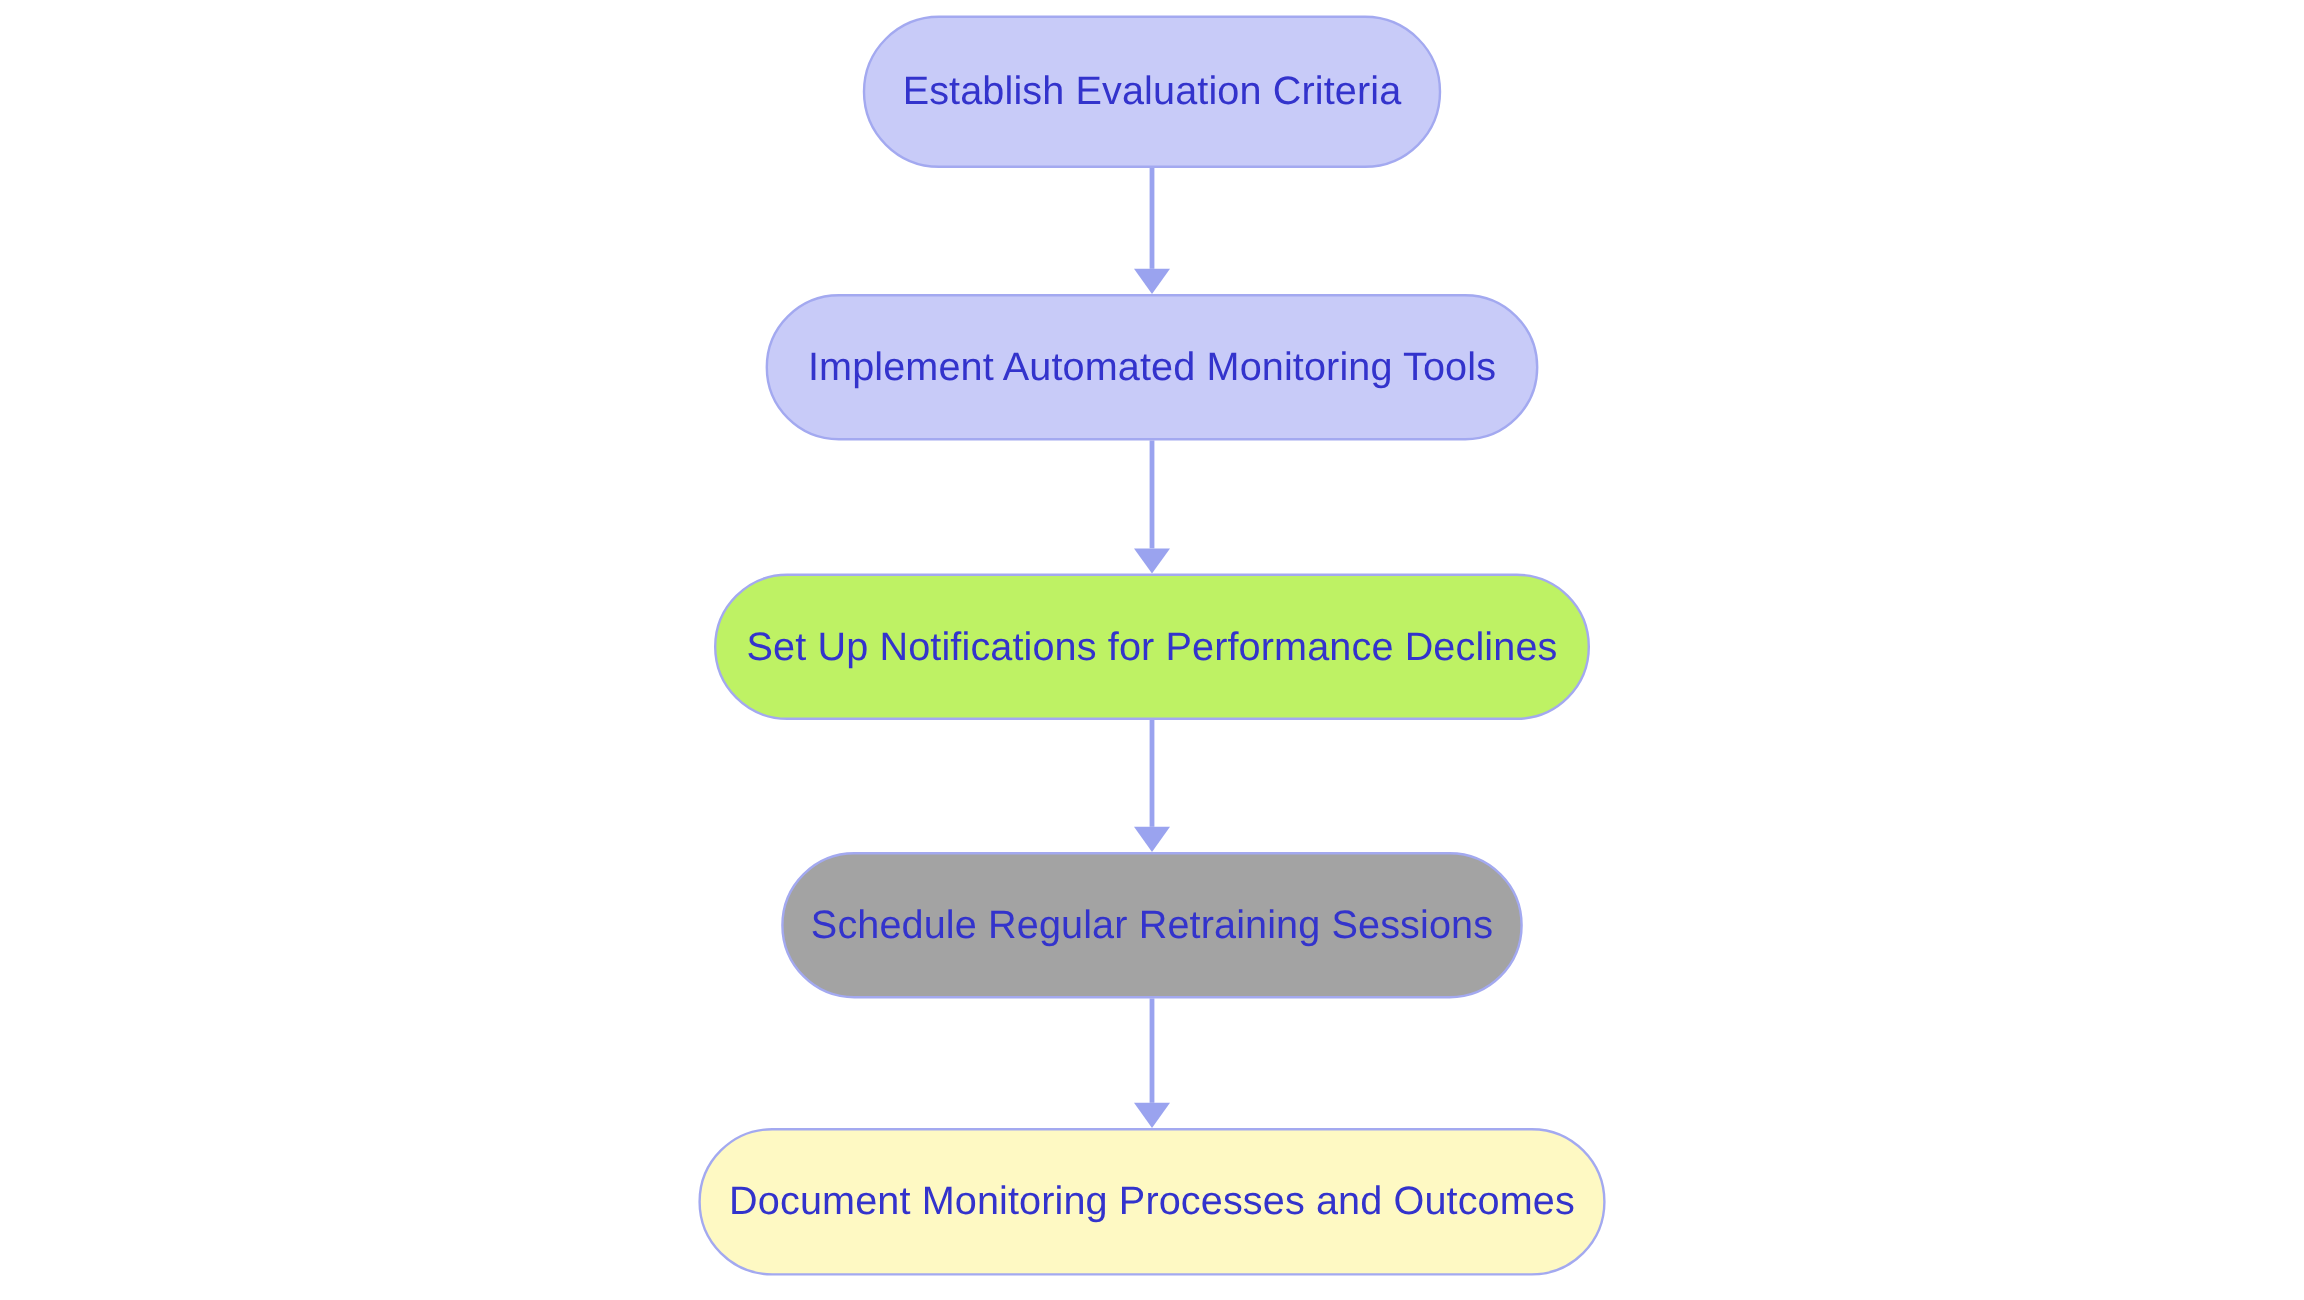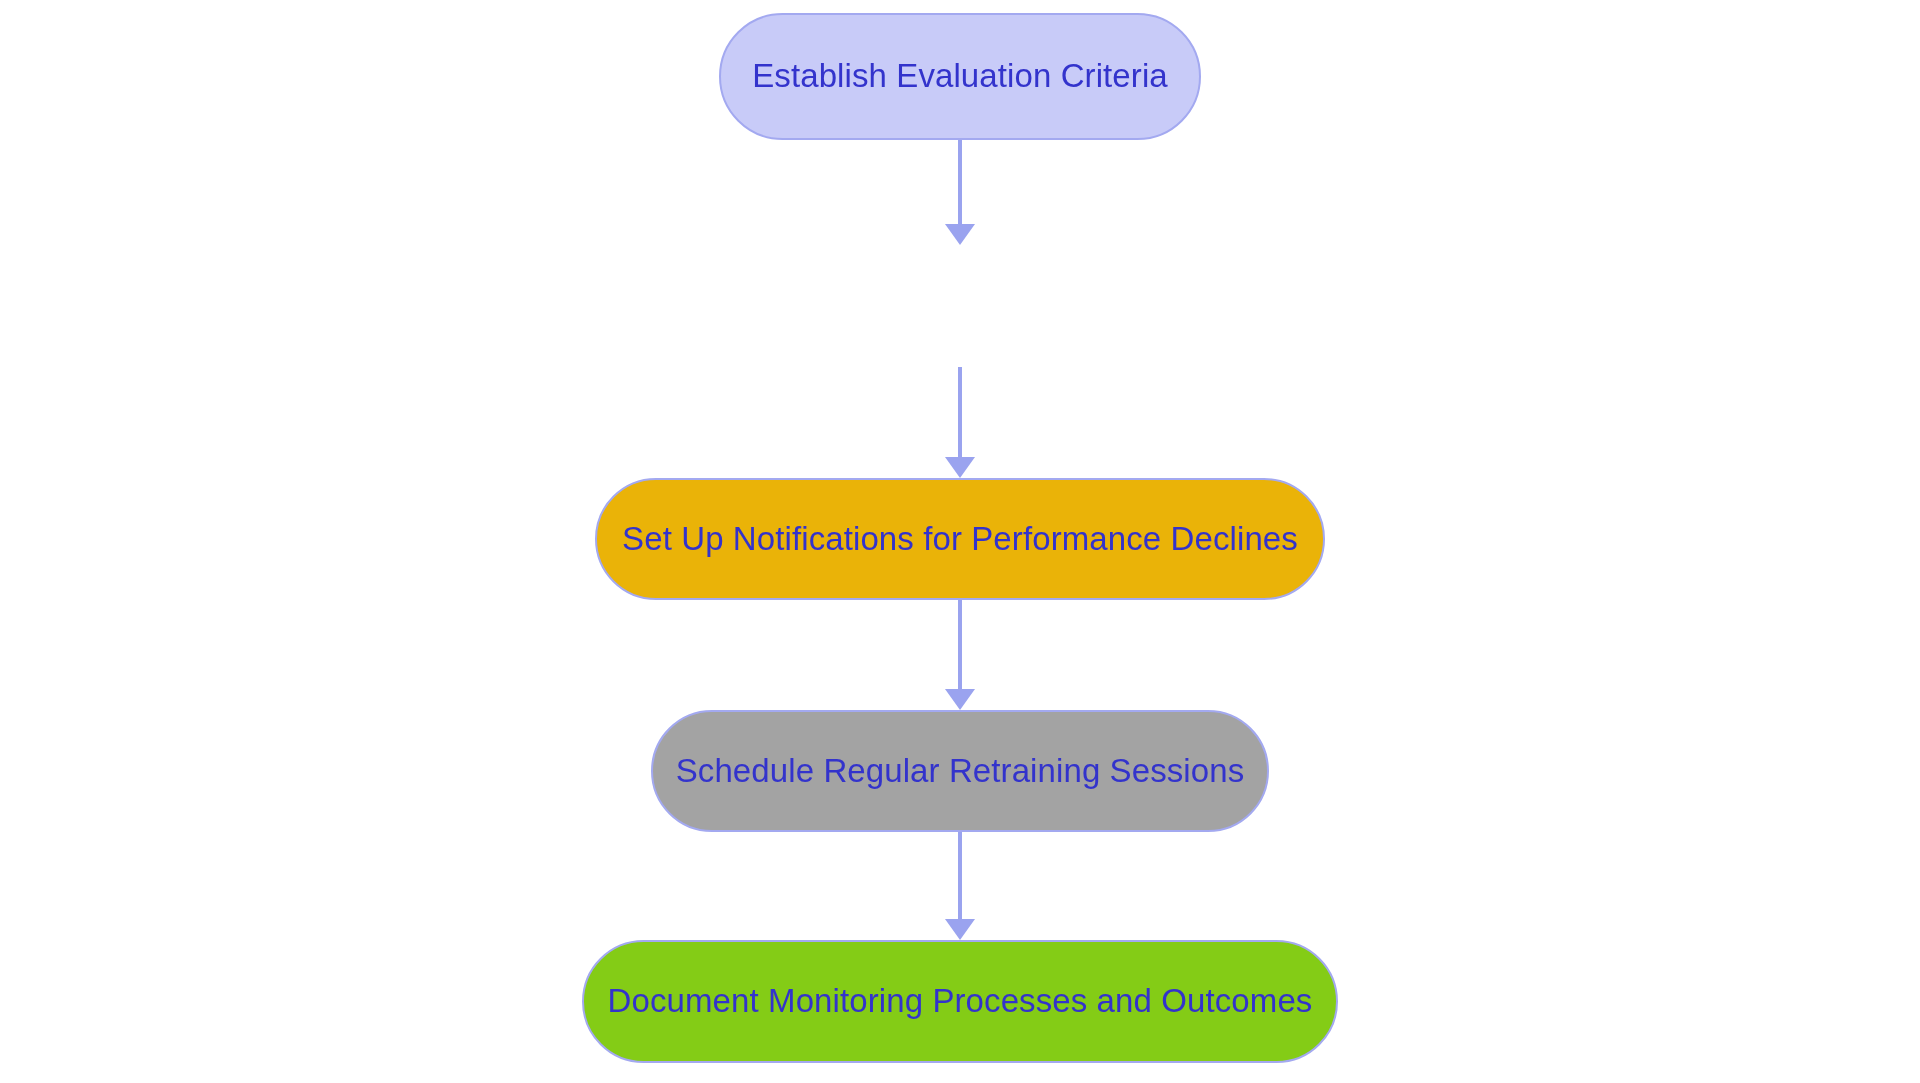--- a/index.html
+++ b/index.html
@@ -95,27 +95,30 @@
 
     <div class="connector" style="top: 832px; height: 108px;">
       <div class="stem" style="height: 87px; background: rgb(154, 163, 239);"></div>
       <div class="head" style="border-top-color: rgb(154, 163, 239);"></div>
     </div>
 
     <div class="node" style="top: 13px; width: 482px; height: 127px; background: rgb(200, 203, 248); border-color: rgb(163, 169, 240); color: rgb(51, 51, 204);">
       <span class="node-label">Establish Evaluation Criteria</span>
     </div>
 
+    <div class="node" style="top: 245px; width: 644px; height: 122px; background: rgb(200, 203, 248); border-color: rgb(163, 169, 240); color: rgb(51, 51, 204);">
+      <span class="node-label">Implement Automated Monitoring Tools</span>
+    </div>
 
-    <div class="node" style="top: 478px; width: 730px; height: 122px; background: #eab308; border-color: rgb(163, 169, 240); color: rgb(51, 51, 204);">
+    <div class="node" style="top: 478px; width: 730px; height: 122px; background: #bef264; border-color: rgb(163, 169, 240); color: rgb(51, 51, 204);">
       <span class="node-label">Set Up Notifications for Performance Declines</span>
     </div>
 
     <div class="node" style="top: 710px; width: 618px; height: 122px; background: #a3a3a3; border-color: rgb(163, 169, 240); color: rgb(51, 51, 204);">
       <span class="node-label">Schedule Regular Retraining Sessions</span>
     </div>
 
-    <div class="node" style="top: 940px; width: 756px; height: 123px; background: #84cc16; border-color: rgb(163, 169, 240); color: rgb(51, 51, 204);">
+    <div class="node" style="top: 940px; width: 756px; height: 123px; background: #fef9c3; border-color: rgb(163, 169, 240); color: rgb(51, 51, 204);">
       <span class="node-label">Document Monitoring Processes and Outcomes</span>
     </div>
 
   </div>
 </div>
 
 </body></html>

